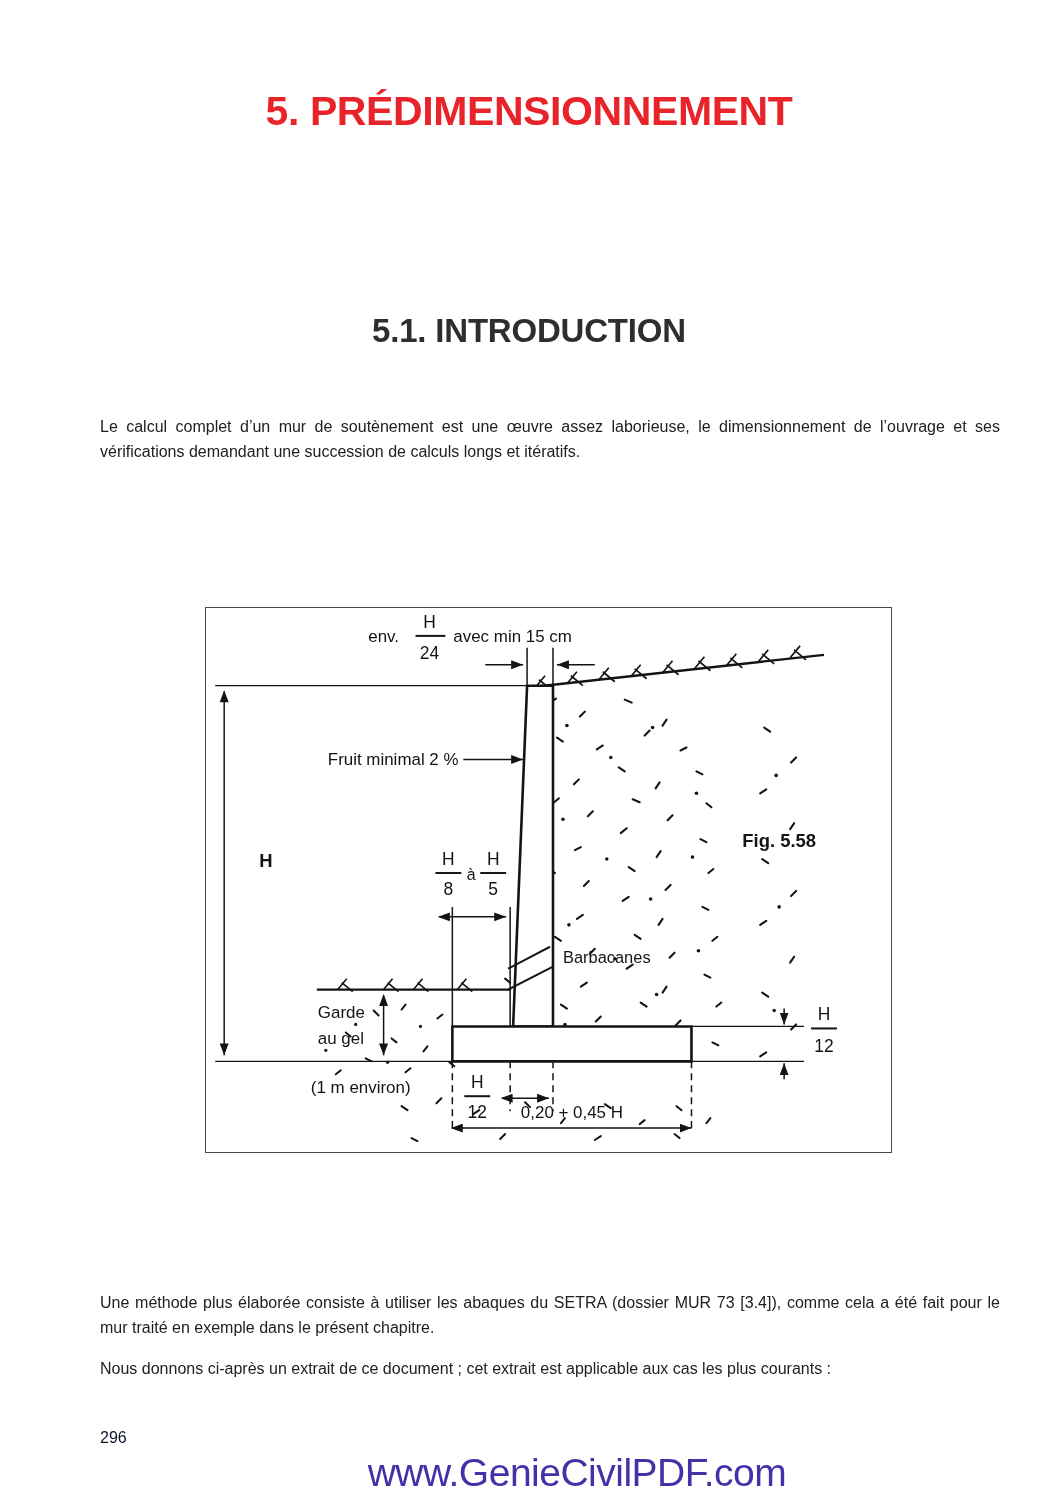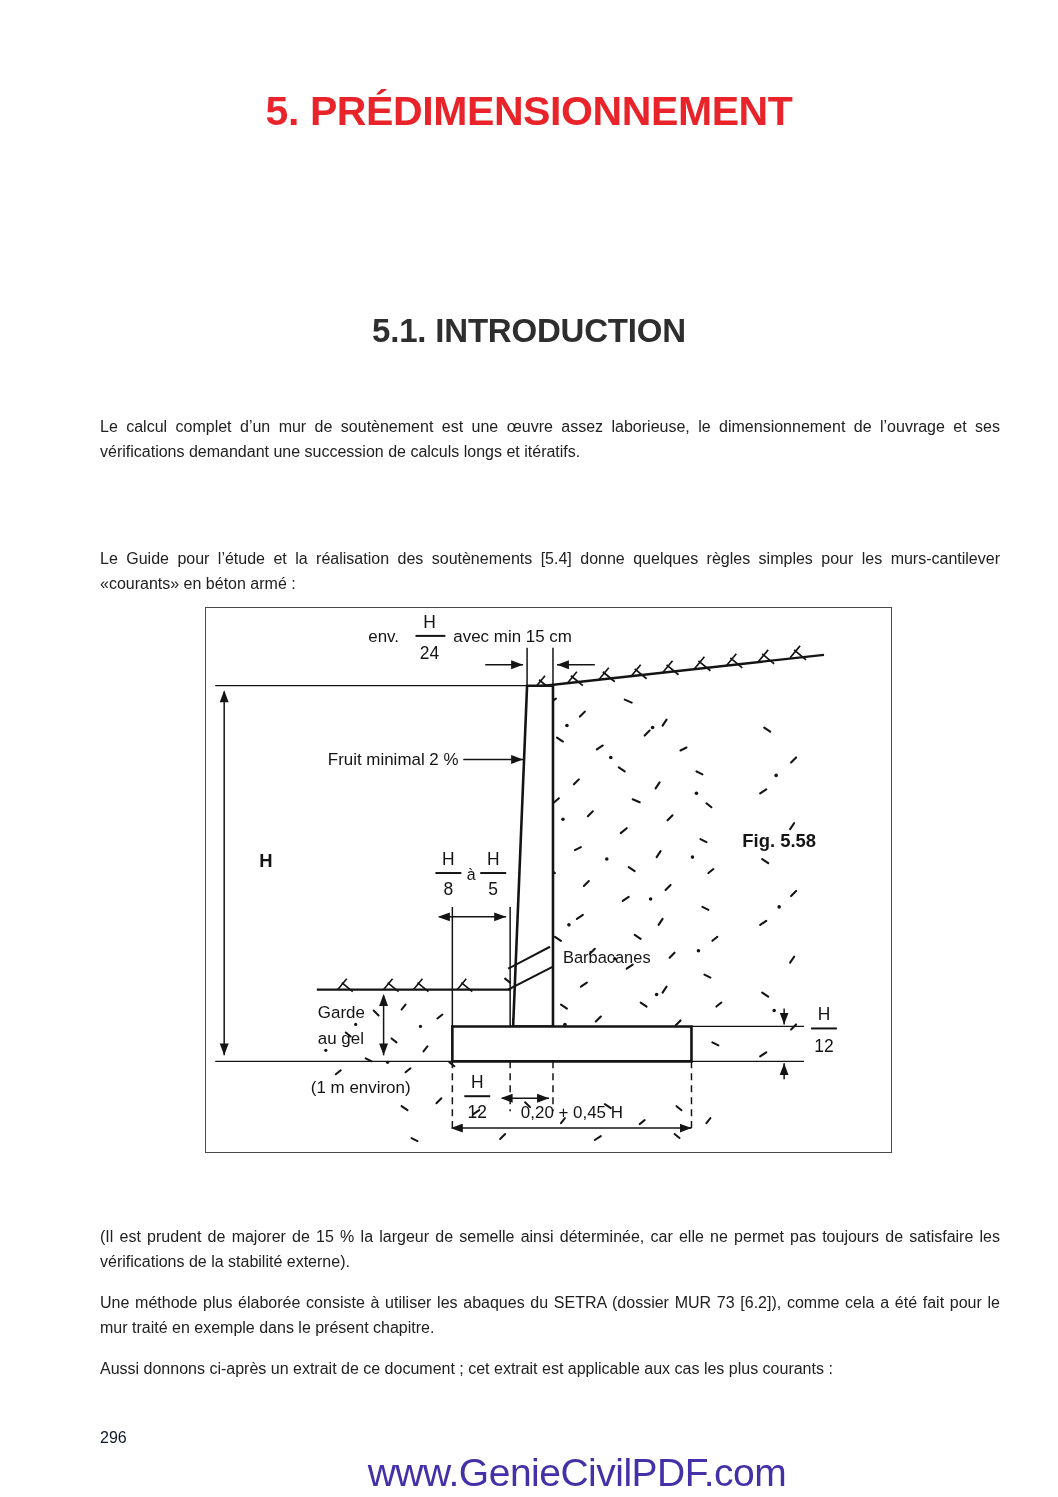--- a/index.html
+++ b/index.html
@@ -110,21 +110,20 @@
 </head>
 <body>
 
 <div class="page">
 
   <div class="chapter-title">5. PRÉDIMENSIONNEMENT</div>
 
   <div class="section-title">5.1. INTRODUCTION</div>
 
   <div class="para p1">Le calcul complet d’un mur de soutènement est une œuvre assez laborieuse, le dimensionnement de l’ouvrage et ses vérifications demandant une succession de calculs longs et itératifs.</div>
-  <div class="para p3">Le Guide pour l’étude et la réalisation des soutènements [5.4] donne quelques règles simples pour les murs-cantilever «courants» en béton armé :</div>
 
   <div class="figure-frame">
     <svg viewBox="0 0 687 546" xmlns="http://www.w3.org/2000/svg">
 
       <defs>
         <marker id="ar" markerWidth="9" markerHeight="9" refX="8" refY="3" orient="auto" markerUnits="strokeWidth">
           <path d="M0,0 L8,3 L0,6 z" fill="#141414"></path>
         </marker>
         <marker id="arS" markerWidth="9" markerHeight="9" refX="1" refY="3" orient="auto" markerUnits="strokeWidth">
           <path d="M8,0 L0,3 L8,6 z" fill="#141414"></path>
@@ -372,20 +371,19 @@
       <text class="fig-txt" x="272" y="512" font-size="17.5" text-anchor="middle">12</text>
 
       <text class="fig-txt" x="620" y="414" font-size="17.5" text-anchor="middle">H</text>
       <line x1="607" y1="422" x2="633" y2="422" stroke="#141414" stroke-width="2"></line>
       <text class="fig-txt" x="620" y="446" font-size="17.5" text-anchor="middle">12</text>
 
       <text class="fig-txt" x="367" y="512" font-size="17" text-anchor="middle">0,20 + 0,45 H</text>
     </svg>
   </div>
 
-  <div class="para p4">(Il est prudent de majorer de 15 % la largeur de semelle ainsi déterminée, car elle ne permet pas toujours de satisfaire les vérifications de la stabilité externe).</div>
-  <div class="para p5">Une méthode plus élaborée consiste à utiliser les abaques du SETRA (dossier MUR 73 [6.2]), comme cela a été fait pour le mur traité en exemple dans le présent chapitre.</div>
-  <div class="para p6">Aussi donnons ci-après un extrait de ce document ; cet extrait est applicable aux cas les plus courants :</div>
+  <div class="para p5">Une méthode plus élaborée consiste à utiliser les abaques du SETRA (dossier MUR 73 [3.4]), comme cela a été fait pour le mur traité en exemple dans le présent chapitre.</div>
+  <div class="para p6">Nous donnons ci-après un extrait de ce document ; cet extrait est applicable aux cas les plus courants :</div>
 
   <div class="page-number">296</div>
   <div class="watermark">www.GenieCivilPDF.com</div>
 
 </div>
 
 </body></html>

